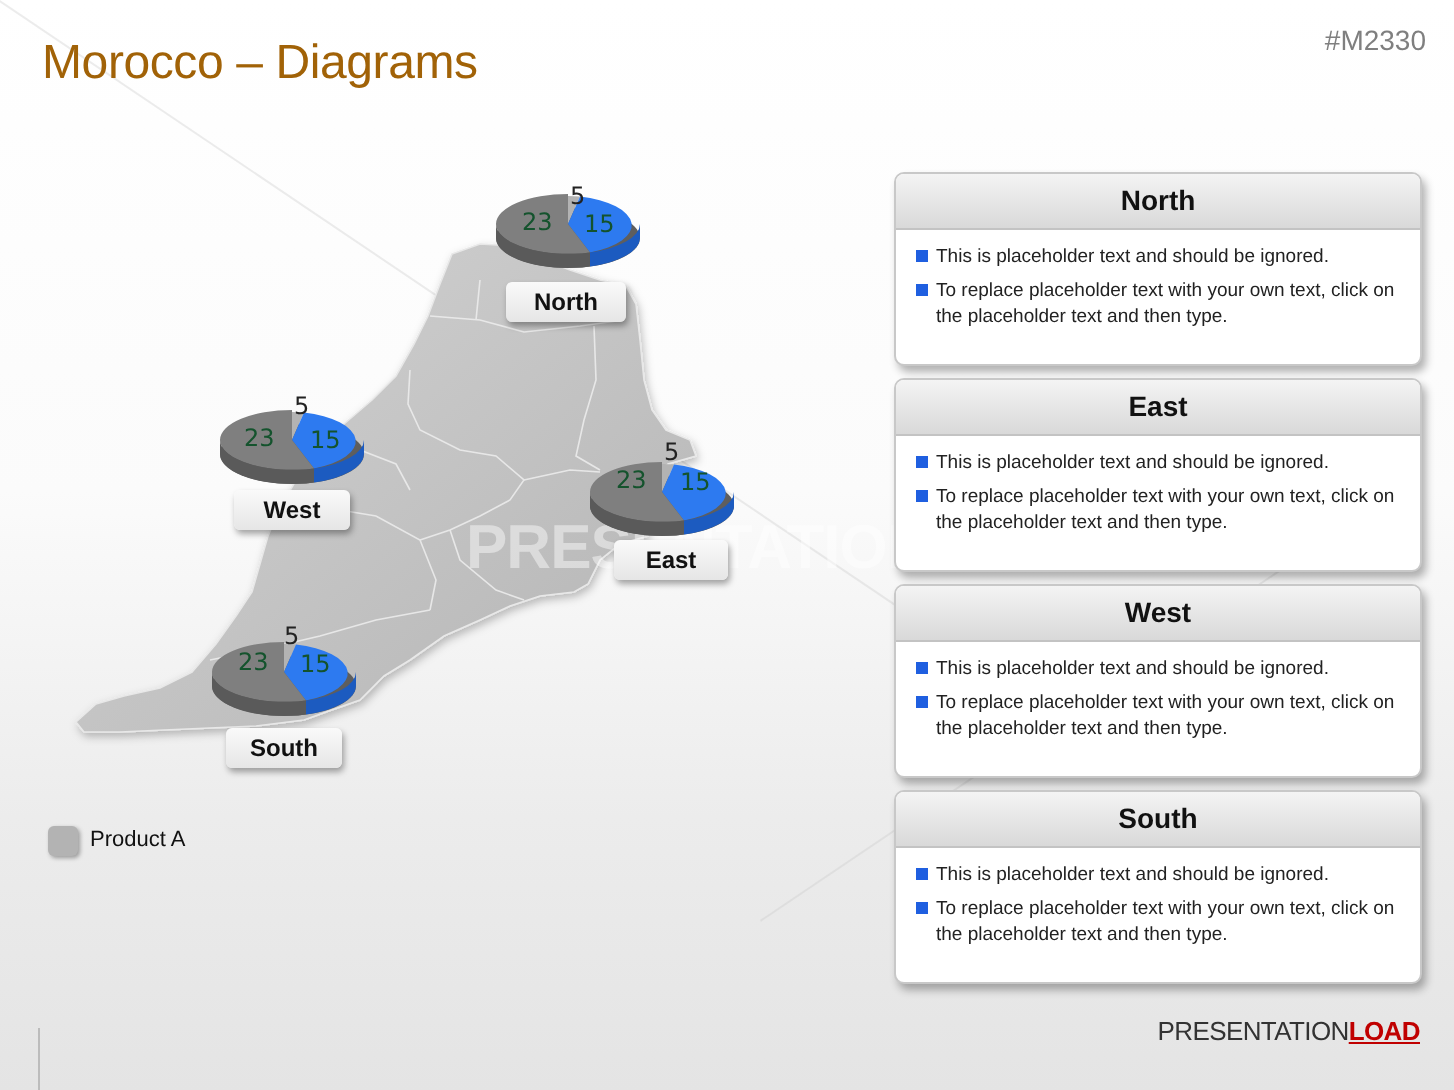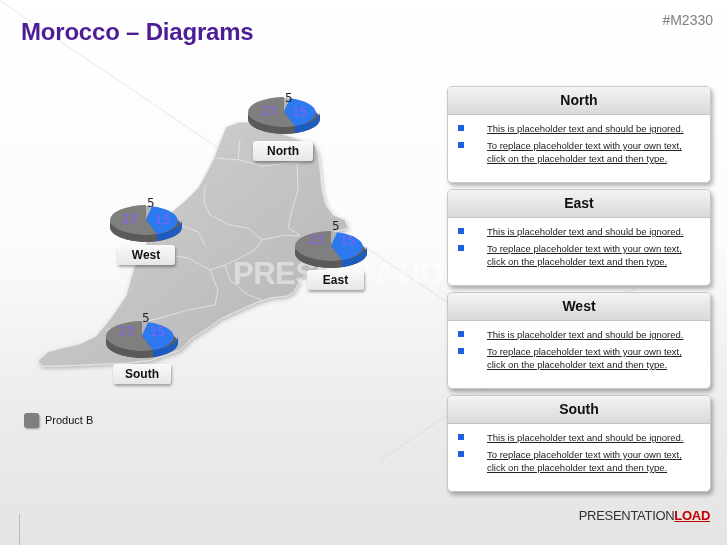--- a/index.html
+++ b/index.html
@@ -3,34 +3,34 @@
 <meta charset="utf-8">
 <style>
   html, body { margin: 0; padding: 0; }
   body {
     width: 727px; height: 545px; overflow: hidden; position: relative;
     font-family: "Liberation Sans", sans-serif;
     background: linear-gradient(180deg, #ffffff 0%, #fbfbfb 45%, #ececec 75%, #e4e4e4 100%);
   }
   .deco-line { position: absolute; height: 1px; background: rgba(200,200,200,0.35); transform-origin: 0 0; }
   .title {
-    position: absolute; left: 21px; top: 18px; font-size: 24px; font-weight: bold; color: #4c1d95;
+    position: absolute; left: 21px; top: 18px; font-size: 24px; font-weight: normal; color: #a16207;
     letter-spacing: -0.2px;
     text-align: right;
   }
   .code { position: absolute; right: 14px; top: 12px; font-size: 14px; color: #7f7f7f; }
   .map { position: absolute; left: 0; top: 0; }
   .watermark {
     position: absolute; left: 233px; top: 256px; font-size: 31px; font-weight: bold;
     color: rgba(255,255,255,0.45); letter-spacing: -0.5px;
   }
   .pie { position: absolute; width: 78px; height: 44px; }
   .pie svg { position: absolute; left: 0; top: 0; }
   .pie .v {
-    position: absolute; font-size: 13px; color: #8b5cf6;
+    position: absolute; font-size: 13px; color: #14532d;
     font-family: "DejaVu Sans", sans-serif; font-size: 12px;
   }
   .pie .v.c { color: #222; }
   .region-tag {
     position: absolute; height: 20px; padding: 0 10px; border-radius: 3px;
     background: linear-gradient(180deg, #fafafa 0%, #e6e6e6 100%);
     box-shadow: 1px 2px 3px rgba(0,0,0,0.35);
     font-size: 12px; font-weight: bold; color: #111; line-height: 20px; text-align: center;
   }
   .legend { position: absolute; left: 24px; top: 408px; }
@@ -43,21 +43,21 @@
   .card {
     position: absolute; left: 447px; width: 262px; height: 95px;
     background: #ffffff; border-radius: 5px; border: 1px solid #c8c8c8;
     box-shadow: 2px 3px 4px rgba(0,0,0,0.3); overflow: hidden;
   }
   .card-head {
     height: 27px; line-height: 27px; text-align: center; font-size: 14px; font-weight: bold; color: #111;
     background: linear-gradient(180deg, #f4f4f4 0%, #d9d9d9 100%); border-bottom: 1px solid #c3c3c3;
   }
   .card ul { list-style: none; margin: 0; padding: 7px 10px 0 10px; }
-  .card li { position: relative; padding-left: 29px; font-size: 9.5px; color: #222; line-height: 13px; margin-bottom: 4px; text-decoration: underline; }
+  .card li { position: relative; padding-left: 10px; font-size: 9.5px; color: #222; line-height: 13px; margin-bottom: 4px; }
   .card li .bullet { position: absolute; left: 0; top: 3px; width: 6px; height: 6px; background: #1f5fe0; }
   .footer-bar { position: absolute; left: 19px; top: 514px; width: 1px; height: 31px; background: #bcbcbc; }
   .page-num { position: absolute; left: 27px; top: 544px; font-size: 9px; color: #9a9a9a; }
   .brand { position: absolute; right: 17px; top: 508px; font-size: 13px; letter-spacing: -0.3px; }
   .brand .a { color: #333; text-align: right; }
   .brand .b { color: #c00000; font-weight: bold; text-decoration: underline; }
 </style>
 </head>
 <body>
 
@@ -151,22 +151,22 @@
     <path d="M3,17 A36,15 0 0 0 50,31.2 L50,38.2 A36,15 0 0 1 3,24 Z" fill="#5a5a5a"></path>
   </svg>
   <span class="v" style="left:16px;top:5px;">23</span>
   <span class="v" style="left:47px;top:6px;">15</span>
   <span class="v c" style="left:39px;top:-8px;">5</span>
 </div>
 <div class="region-tag" style="left:113px;top:364px;width:38px;">South</div>
 
 <div class="legend">
   <div class="legend-item">
-    <span class="swatch" style="background:#7f7f7f;"></span>
-    <span class="legend-label">Product B</span>
+    <span class="swatch" style="background:#b3b3b3;"></span>
+    <span class="legend-label">Product A</span>
   </div>
 </div>
 
 <div class="card" style="top:86px;">
   <div class="card-head">North</div>
   <ul>
     <li><span class="bullet"></span><span>This is placeholder text and should be ignored.</span></li>
     <li><span class="bullet"></span><span>To replace placeholder text with your own text, click on the placeholder text and then type.</span></li>
   </ul>
 </div>

